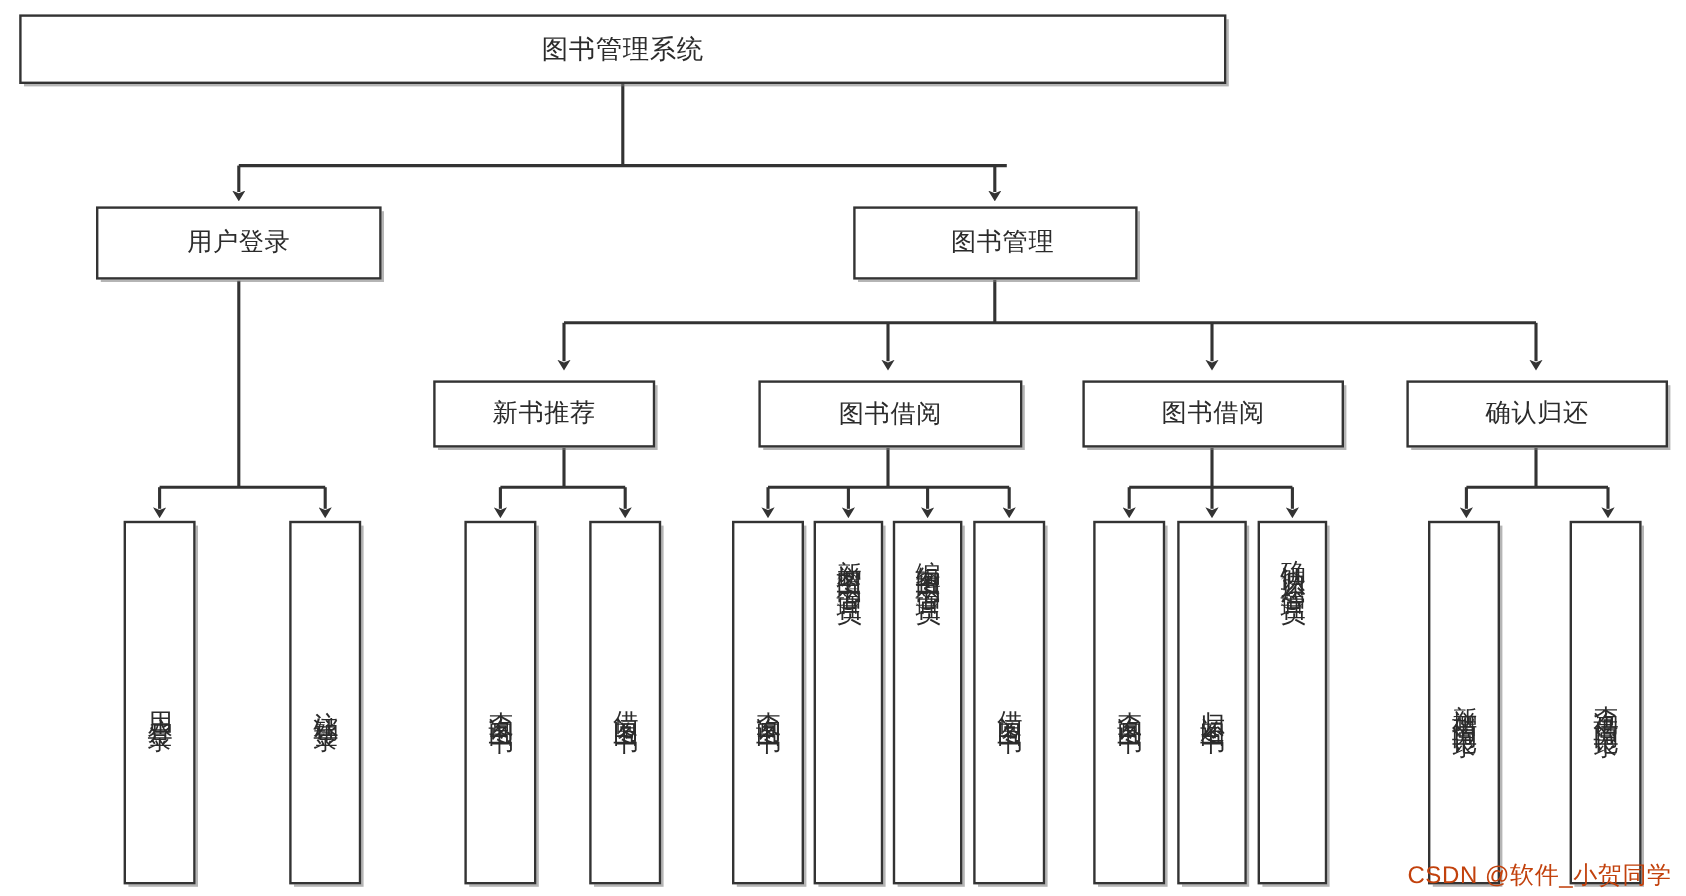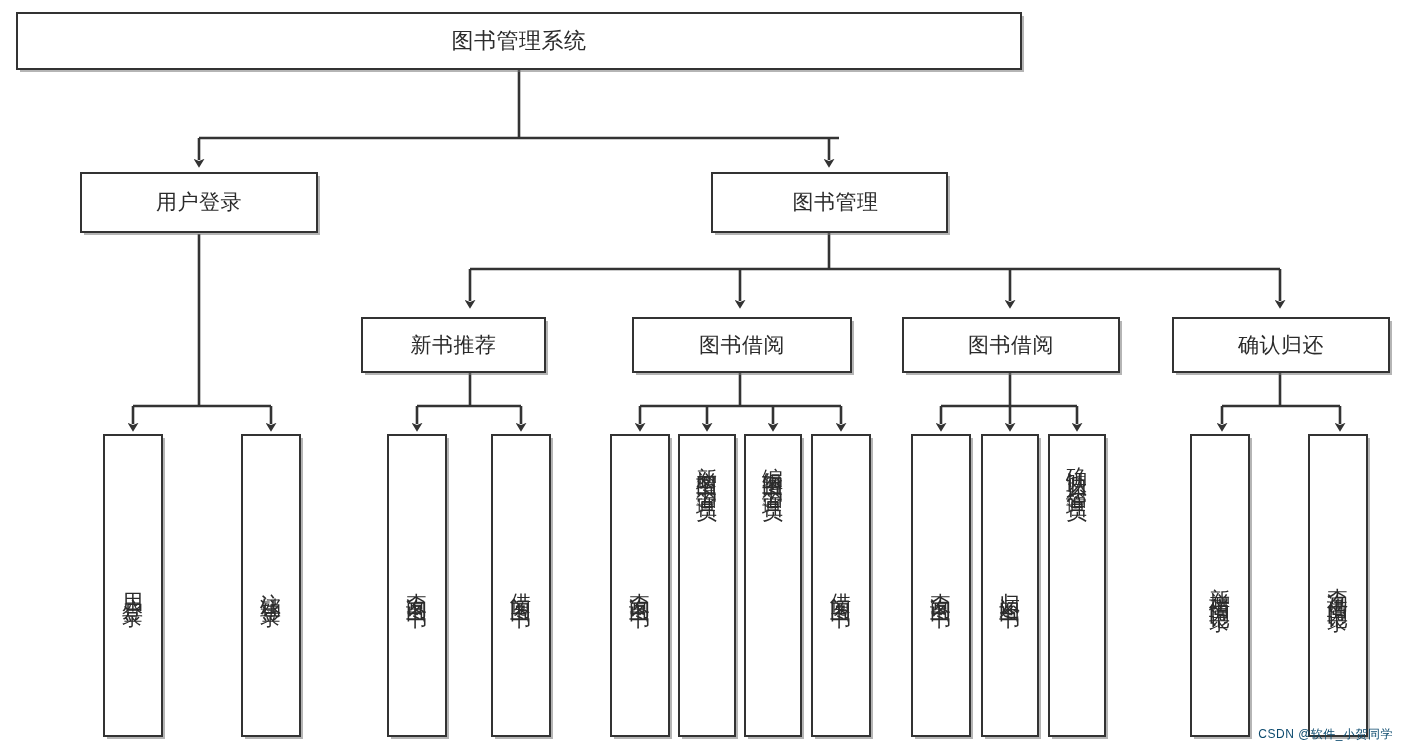--- a/index.html
+++ b/index.html
@@ -65,22 +65,22 @@
     white-space: nowrap;
   }
   .node.vert.mid {
     align-items: center;
     padding-top: 0;
   }
   #watermark {
     position: absolute;
     right: 12px;
     bottom: 4px;
-    font-size: 12px;
-    color: #0c4a6e;
+    font-size: 20px;
+    color: #c2410c;
     z-index: 6;
     white-space: nowrap;
     letter-spacing: 0.5px;
     text-align: center;
   }
 </style>
 </head>
 <body>
 
 <div id="stage">

